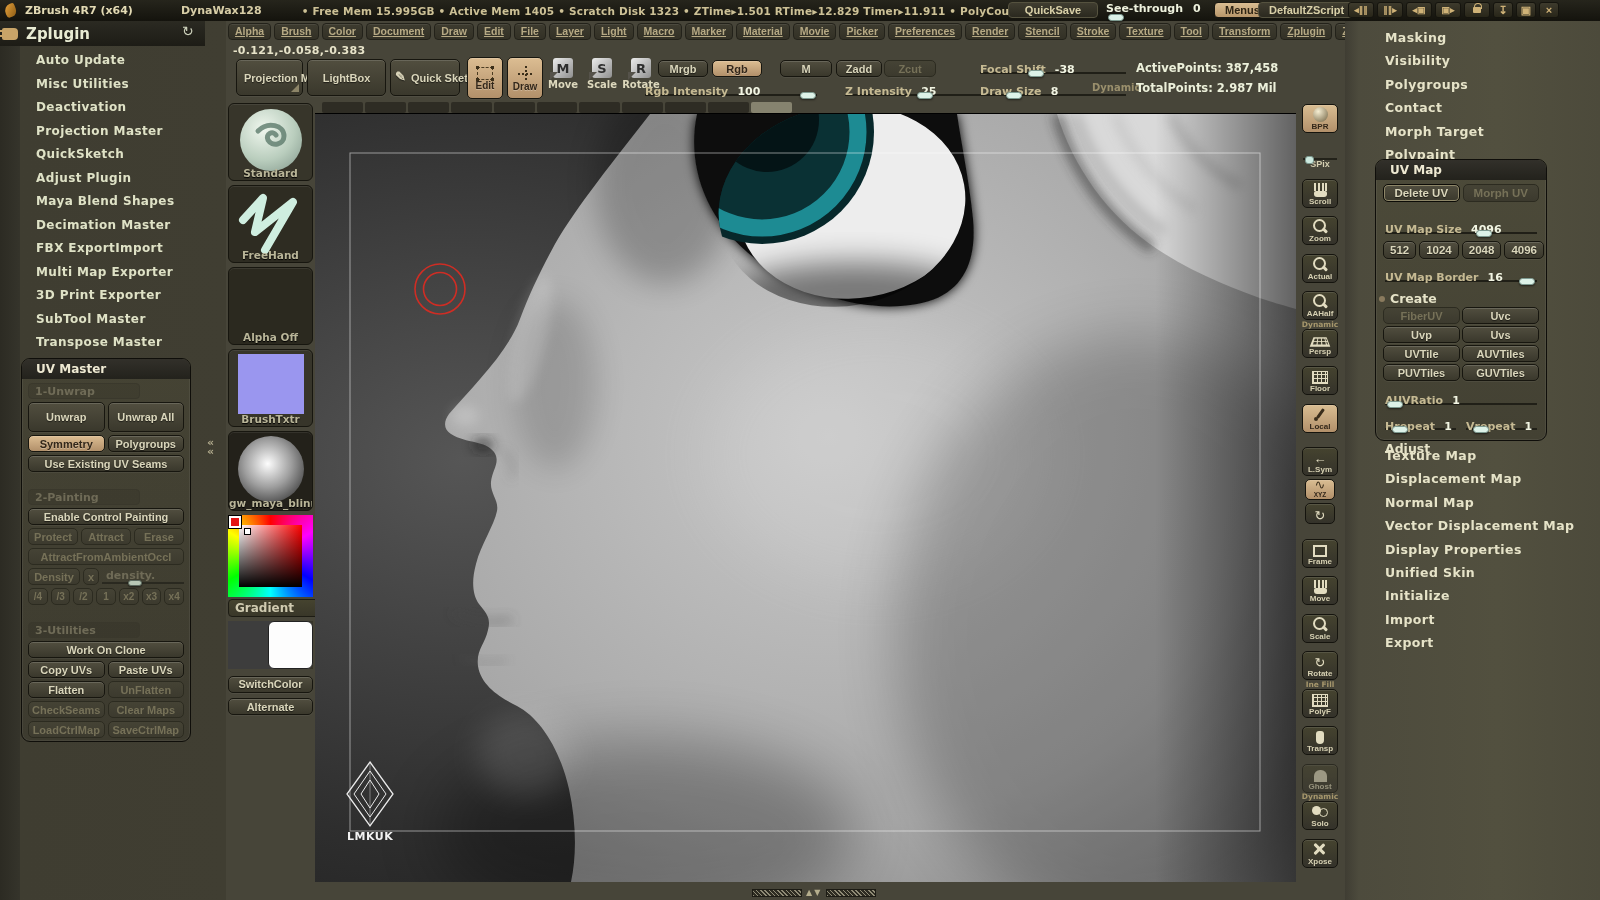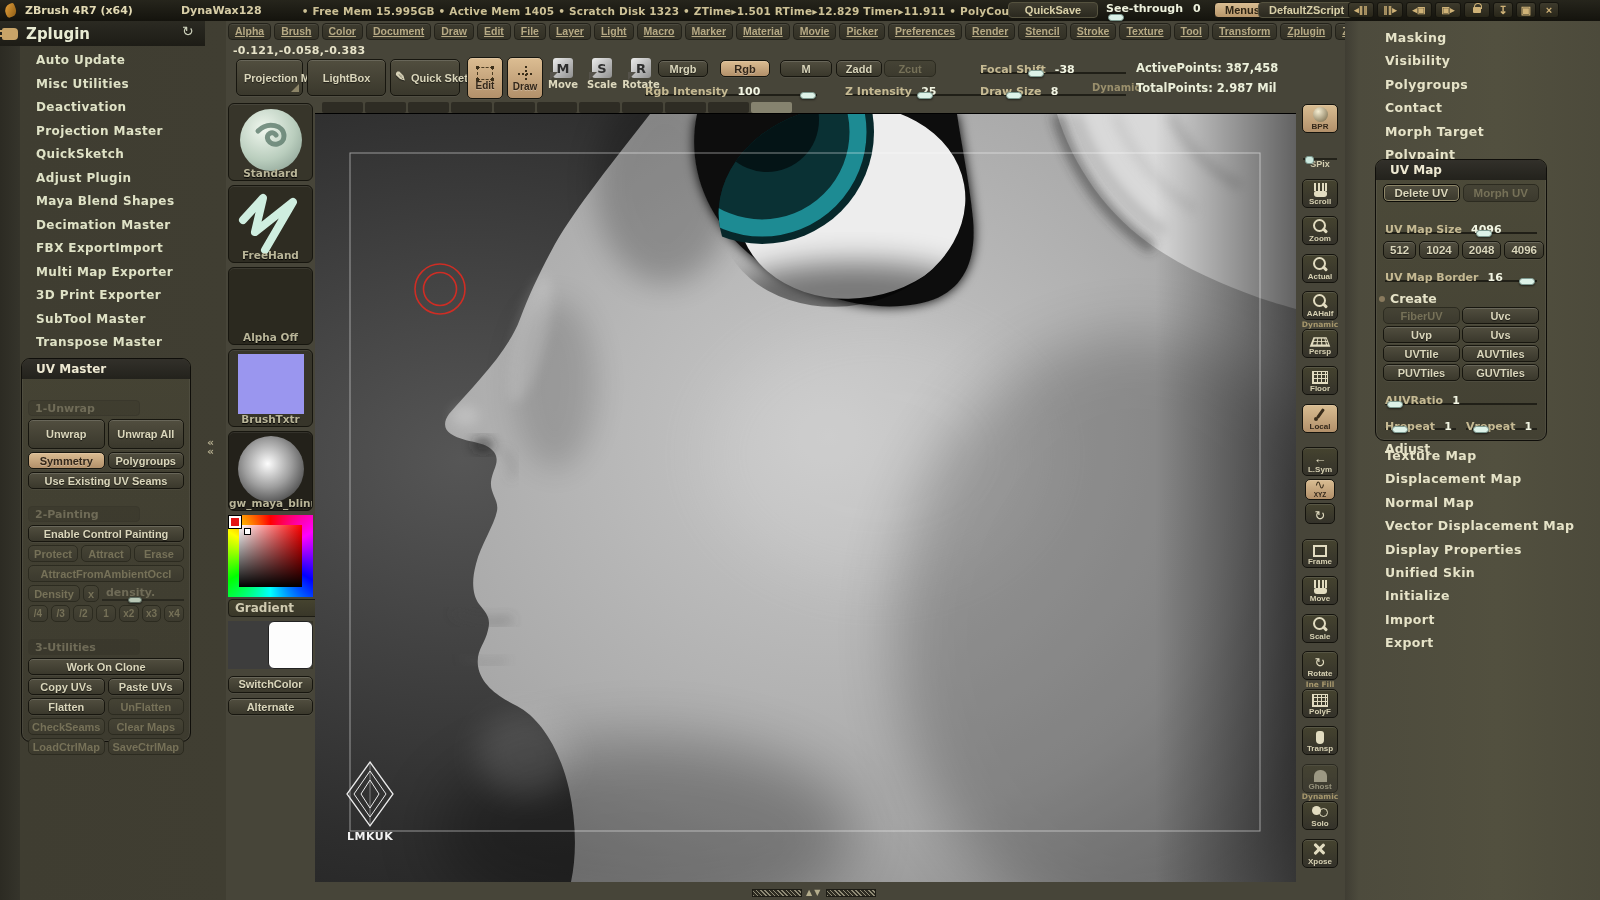--- a/index.html
+++ b/index.html
@@ -69,21 +69,21 @@
   .draw-ic::before{content:"";position:absolute;left:7px;top:0;width:2px;height:15px;
      background:repeating-linear-gradient(#3c2f1a 0 2px,transparent 2px 4px);}
   .draw-ic::after{content:"";position:absolute;left:0;top:7px;width:15px;height:2px;
      background:repeating-linear-gradient(90deg,#3c2f1a 0 2px,transparent 2px 4px);}
   .msr{position:absolute;top:58px;width:36px;display:flex;flex-direction:column;align-items:center;gap:1px;color:#ddd8bd;font-size:10px;font-weight:bold;}
   #msr-move{left:545px;} #msr-scale{left:584px;} #msr-rotate{left:623px;}
   .msr .sq{width:20px;height:20px;border-radius:3px;background:linear-gradient(135deg,#ececec,#8f8f8f);
     color:#2e2e2e;font-size:13px;font-weight:bold;display:flex;align-items:center;justify-content:center;position:relative;}
   .msr .sq::before{content:"";position:absolute;left:-3px;bottom:-2px;border-right:8px solid transparent;border-top:8px solid #55524a;}
   .chan-btn{position:absolute;top:60px;width:50px;height:17px;font-size:11px;}
-  #btn-mrgb{left:658px;} #btn-rgb{left:712px;margin-left:8px;} #btn-m{left:780px;width:52px;}
+  #btn-mrgb{left:658px;} #btn-rgb{left:712px;} #btn-m{left:780px;width:52px;}
   #btn-zadd{left:836px;width:46px;} #btn-zsub{left:886px;width:46px;} #btn-zcut{left:884px;width:52px;}
   #sl-rgbint{position:absolute;left:645px;top:80px;width:172px;height:16px;}
   #sl-zint{position:absolute;left:845px;top:80px;width:190px;height:16px;}
   #sl-focal{position:absolute;left:980px;top:58px;width:146px;height:16px;}
   #sl-drawsize{position:absolute;left:980px;top:80px;width:146px;height:16px;}
   #lbl-dynamic{position:absolute;left:1092px;top:82px;color:#9a8f6c;font-weight:bold;font-size:10px;}
   #pts-active{position:absolute;left:1136px;top:61px;color:#ecf0da;font-weight:bold;font-size:11.5px;}
   #pts-total{position:absolute;left:1136px;top:81px;color:#ecf0da;font-weight:bold;font-size:11.5px;}
 
   
@@ -95,21 +95,21 @@
   #plug-ic{width:16px;height:12px;margin:0 8px 0 2px;background:#c8a468;border-radius:2px 4px 4px 2px;position:relative;}
   #plug-ic::before{content:"";position:absolute;left:-5px;top:2px;width:5px;height:2px;background:#c8a468;box-shadow:0 5px #c8a468;}
   #lp-refresh{position:absolute;left:182px;top:2px;color:#cdd1bb;font-size:14px;font-weight:normal;}
   #lp-items{position:absolute;left:36px;top:28px;}
   .lp-item{height:23.5px;line-height:23.5px;color:#dfe2c6;font-size:12px;font-weight:bold;letter-spacing:.4px;cursor:pointer;}
 
   
   #uv-master{position:absolute;left:21px;top:337px;width:170px;height:384px;
     background:linear-gradient(#45432f0a,#00000000),linear-gradient(#454334,#3d3b2f);
     border:1px solid #0f0e0a;border-radius:9px;box-shadow:inset 0 0 0 1px rgba(255,255,255,.06);padding:4px 6px 4px 6px;}
-  #uvm-head{margin:-4px -6px 21px;background:linear-gradient(#32302a,#23221c);border-radius:8px 8px 0 0;
+  #uvm-head{margin:-4px -6px 4px;background:linear-gradient(#32302a,#23221c);border-radius:8px 8px 0 0;
     padding:3px 0 3px 14px;color:#eee9d2;font-weight:bold;font-size:12px;}
   .uvm-row{display:flex;gap:3px;margin-top:3px;}
   .uvm-row .btn{flex:1;height:17px;font-size:11px;padding:1px 2px;}
   .uvm-row .btn.tall{height:30px;}
   .sec-box{border:1px solid #3a382c;border-radius:4px;background:rgba(0,0,0,.07);padding:1px 6px;width:112px;height:16px;}
   #density-row{align-items:center;}
   #density-row .dens{flex:0 0 52px;}
   #density-row .dx{flex:0 0 16px;padding:1px 0;}
   #density-row .dword{position:relative;flex:1;color:#6f6b57;font-weight:bold;font-size:11px;border-bottom:2px solid #2a2920;padding-left:4px;}
   #density-row .dword .pill{position:absolute;left:26px;bottom:-4px;width:14px;height:6px;background:#b9c8b6;border-color:#5d6b60;}

